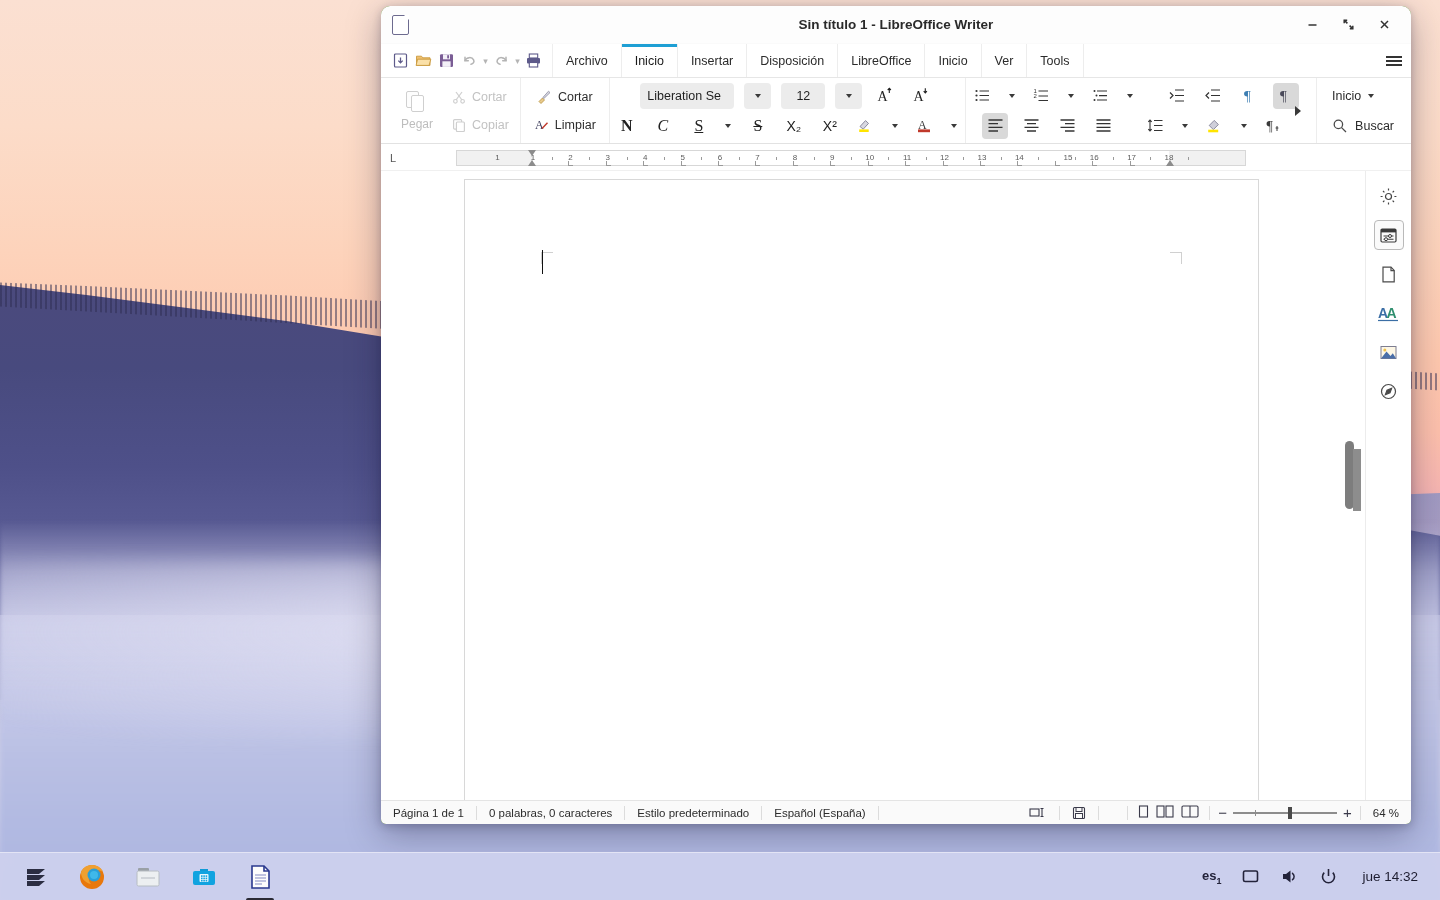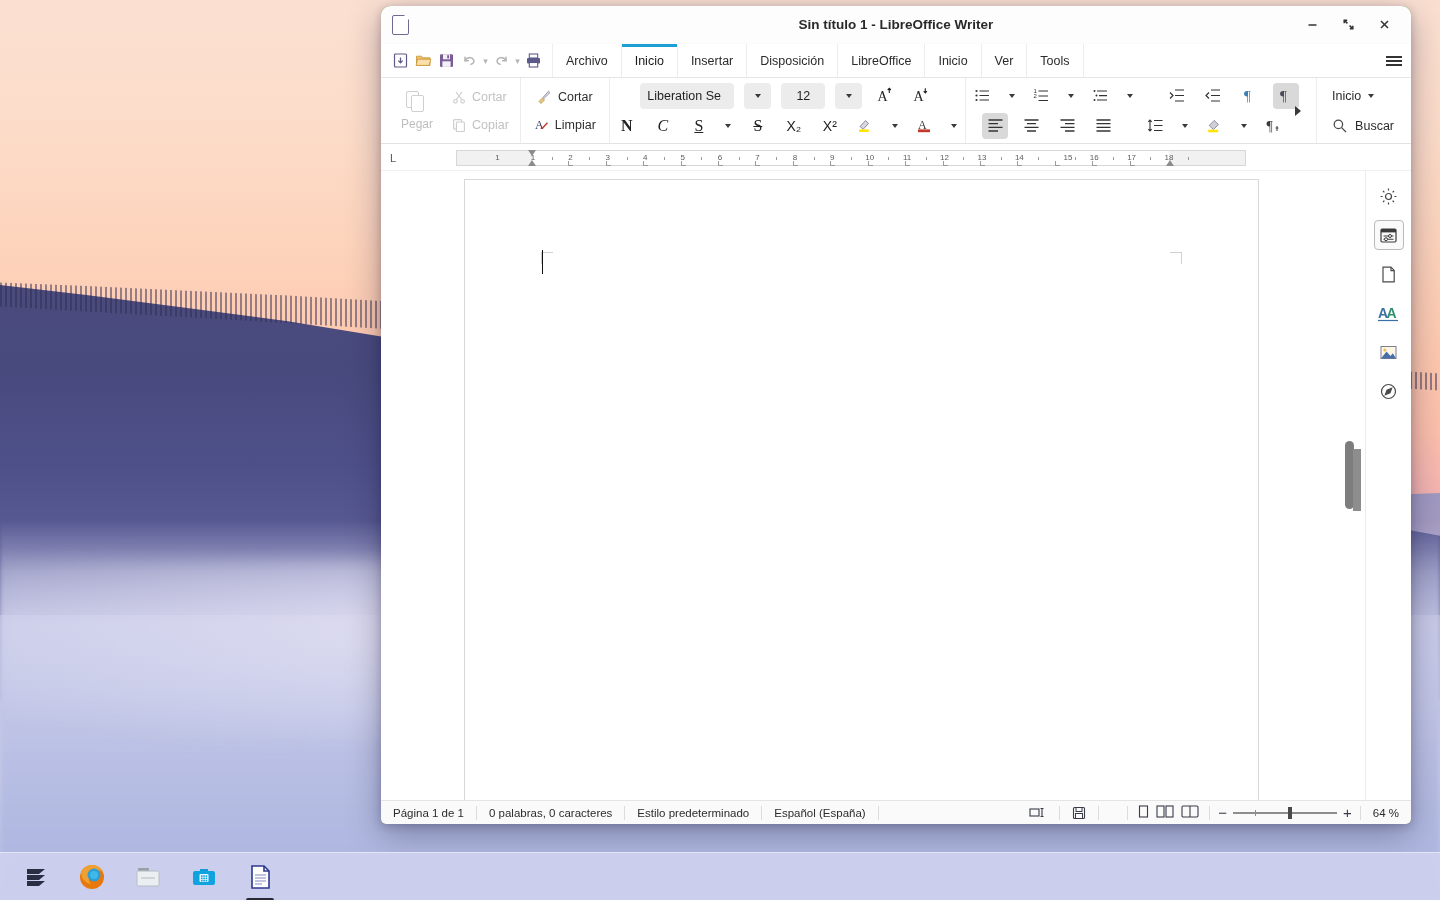--- a/index.html
+++ b/index.html
@@ -935,13 +935,36 @@
         <g stroke="#8f96c9" stroke-width="1.1">
           <line x1="10" y1="13" x2="21" y2="13"></line>
             <line x1="10" y1="16" x2="21" y2="16"></line>
           <line x1="10" y1="19" x2="21" y2="19"></line>
             <line x1="10" y1="22" x2="17" y2="22"></line>
         </g>
       </svg>
     </div>
   </div>
 
+  <div class="tbar-right">
+    <div class="tray-item">
+      <span class="kbd-layout"><span>es</span><sub>1</sub></span>
+    </div>
+    <div class="tray-item">
+      <svg width="19" height="19" viewBox="0 0 19 19">
+        <rect x="2.5" y="4" width="14" height="10.5" rx="1.6" fill="none" stroke="#23233a" stroke-width="1.6"></rect>
+      </svg>
+    </div>
+    <div class="tray-item">
+      <svg width="19" height="19" viewBox="0 0 19 19">
+        <path d="M3 7 h3 l4.5-3.5 v12 L6 12 H3 z" fill="#23233a"></path>
+        <path d="M12.5 6.3 a4 4 0 0 1 0 6.4" fill="none" stroke="#23233a" stroke-width="1.5" stroke-linecap="round"></path>
+      </svg>
+    </div>
+    <div class="tray-item">
+      <svg width="19" height="19" viewBox="0 0 19 19" fill="none" stroke="#23233a" stroke-width="1.6">
+        <path d="M5.2 5.6 a6 6 0 1 0 8.6 0"></path>
+          <line x1="9.5" y1="2" x2="9.5" y2="9"></line>
+      </svg>
+    </div>
+    <div class="clock">jue 14:32</div>
+  </div>
 </div>
 
 </body></html>

